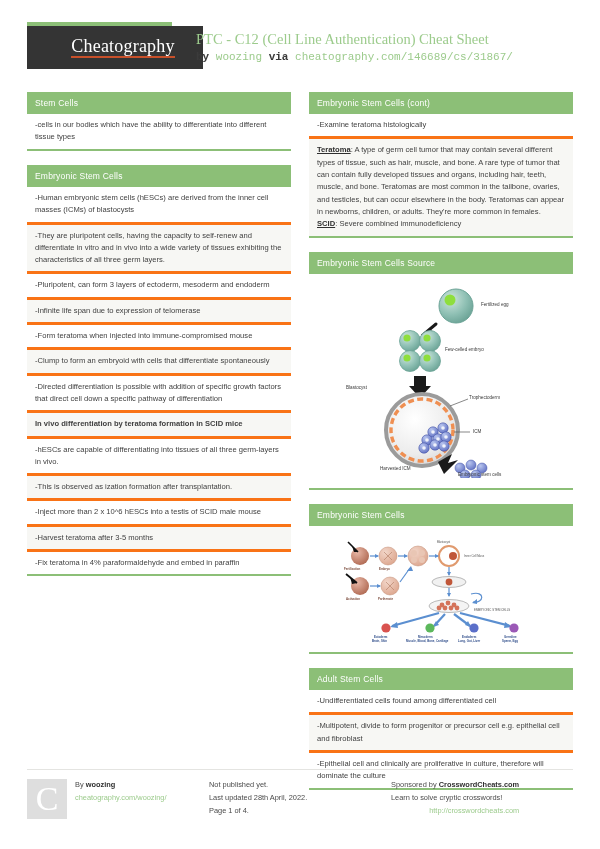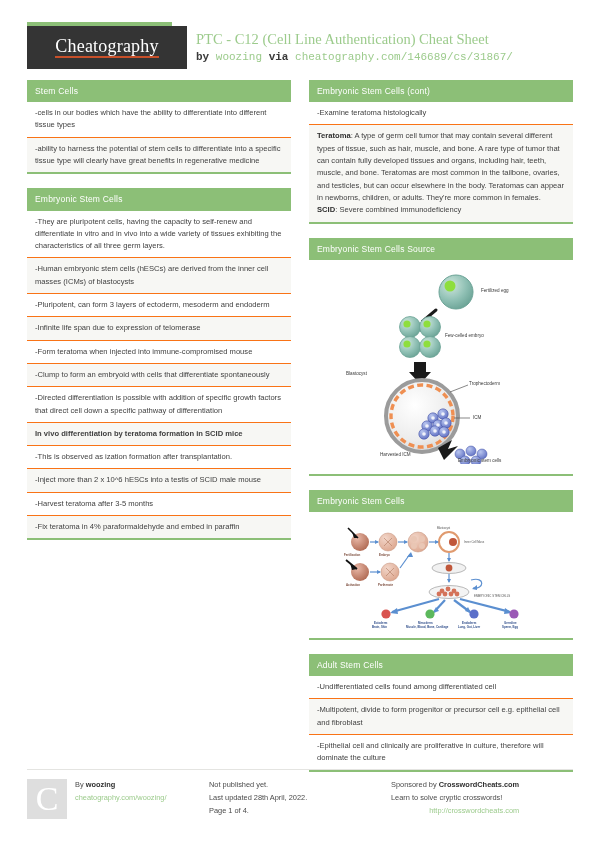--- a/index.html
+++ b/index.html
@@ -39,20 +39,21 @@
     background: #8cbf77;
     width: 145px;
   }
   .logo-box {
     background: #343434;
     width: 160px;
     height: 43px;
     display: flex;
     align-items: center;
     justify-content: center;
+    padding-left: 16px;
   }
   .logo-text {
     font-family: "Liberation Serif", serif;
     color: #ffffff;
     font-size: 18px;
     letter-spacing: .2px;
     border-bottom: 2px solid #c8502a;
     padding-bottom: 1px;
     line-height: 1.05;
   }
@@ -76,21 +77,21 @@
     line-height: 1.3;
   }
   .byline b { color: #3b3b3b; font-weight: bold; }
   .byline .lnk { color: #9ccb8c; }
   .byline .au { color: #9ccb8c; }
 
   
   .columns {
     display: flex;
     gap: 18px;
-    margin-top: 0;
+    margin-top: 12px;
   }
   .col {
     width: 264px;
     flex: 0 0 264px;
   }
 
   
   .card {
     margin-bottom: 14px;
     border-bottom: 2px solid #8cbf77;
@@ -102,26 +103,26 @@
     font-size: 8.5px;
     padding: 6px 8px 6px 8px;
     line-height: 1.2;
     letter-spacing: .2px;
   }
   .row {
     font-size: 7.6px;
     line-height: 1.62;
     padding: 5px 8px 5px 8px;
     color: #3f3f3f;
-    border-bottom: 1px solid #f97316;
+    border-bottom: 3px solid #f97316;
   }
   .row:nth-child(odd) { background: #f7f7f4; }
   .row:nth-child(even) { background: #ffffff; }
   .row:last-child { border-bottom: none; }
-  .row b { font-weight: bold; color: #2f2f2f; }
+  .row b { font-weight: bold; color: #2f2f2f; text-decoration: underline; }
   .row.strong { font-weight: bold; }
 
   .img-row {
     background: #ffffff;
     padding: 8px 8px 10px 8px;
     border-bottom: none;
     display: flex;
     justify-content: center;
   }
 
@@ -214,33 +215,33 @@
     </div>
   </div>
 
   <div class="columns">
 
     <div class="col">
 
       <div class="card">
         <div class="card-head">Stem Cells</div>
         <div class="row">-cells in our bodies which have the ability to differentiate into different tissue types</div>
-        <div class="row">-ability to harness the potential of stem cells to differentiate into a specific tissue type will clearly have great benefits in regenerative medicine</div>
       </div>
 
       <div class="card">
         <div class="card-head">Embryonic Stem Cells</div>
+        <div class="row">-Human embryonic stem cells (hESCs) are derived from the inner cell masses (ICMs) of blastocysts</div>
         <div class="row">-They are pluripotent cells, having the capacity to self-renew and differentiate in vitro and in vivo into a wide variety of tissues exhibiting the characteristics of all three germ layers.</div>
-        <div class="row">-Human embryonic stem cells (hESCs) are derived from the inner cell masses (ICMs) of blastocysts</div>
         <div class="row">-Pluripotent, can form 3 layers of ectoderm, mesoderm and endoderm</div>
         <div class="row">-Infinite life span due to expression of telomerase</div>
         <div class="row">-Form teratoma when injected into immune-compromised mouse</div>
         <div class="row">-Clump to form an embryoid with cells that differentiate sponta­neously</div>
         <div class="row">-Directed differentiation is possible with addition of specific growth factors that direct cell down a specific pathway of differentiation</div>
         <div class="row strong">In vivo differentiation by teratoma formation in SCID mice</div>
+        <div class="row">-hESCs are capable of differentiating into tissues of all three germ-l­ayers in vivo.</div>
         <div class="row">-This is observed as ization formation after transplantation.</div>
         <div class="row">-Inject more than 2 x 10^6 hESCs into a testis of SCID male mouse</div>
         <div class="row">-Harvest teratoma after 3-5 months</div>
         <div class="row">-Fix teratoma in 4% paraformaldehyde and embed in paraffin</div>
       </div>
 
     </div>
 
     <div class="col">
 

